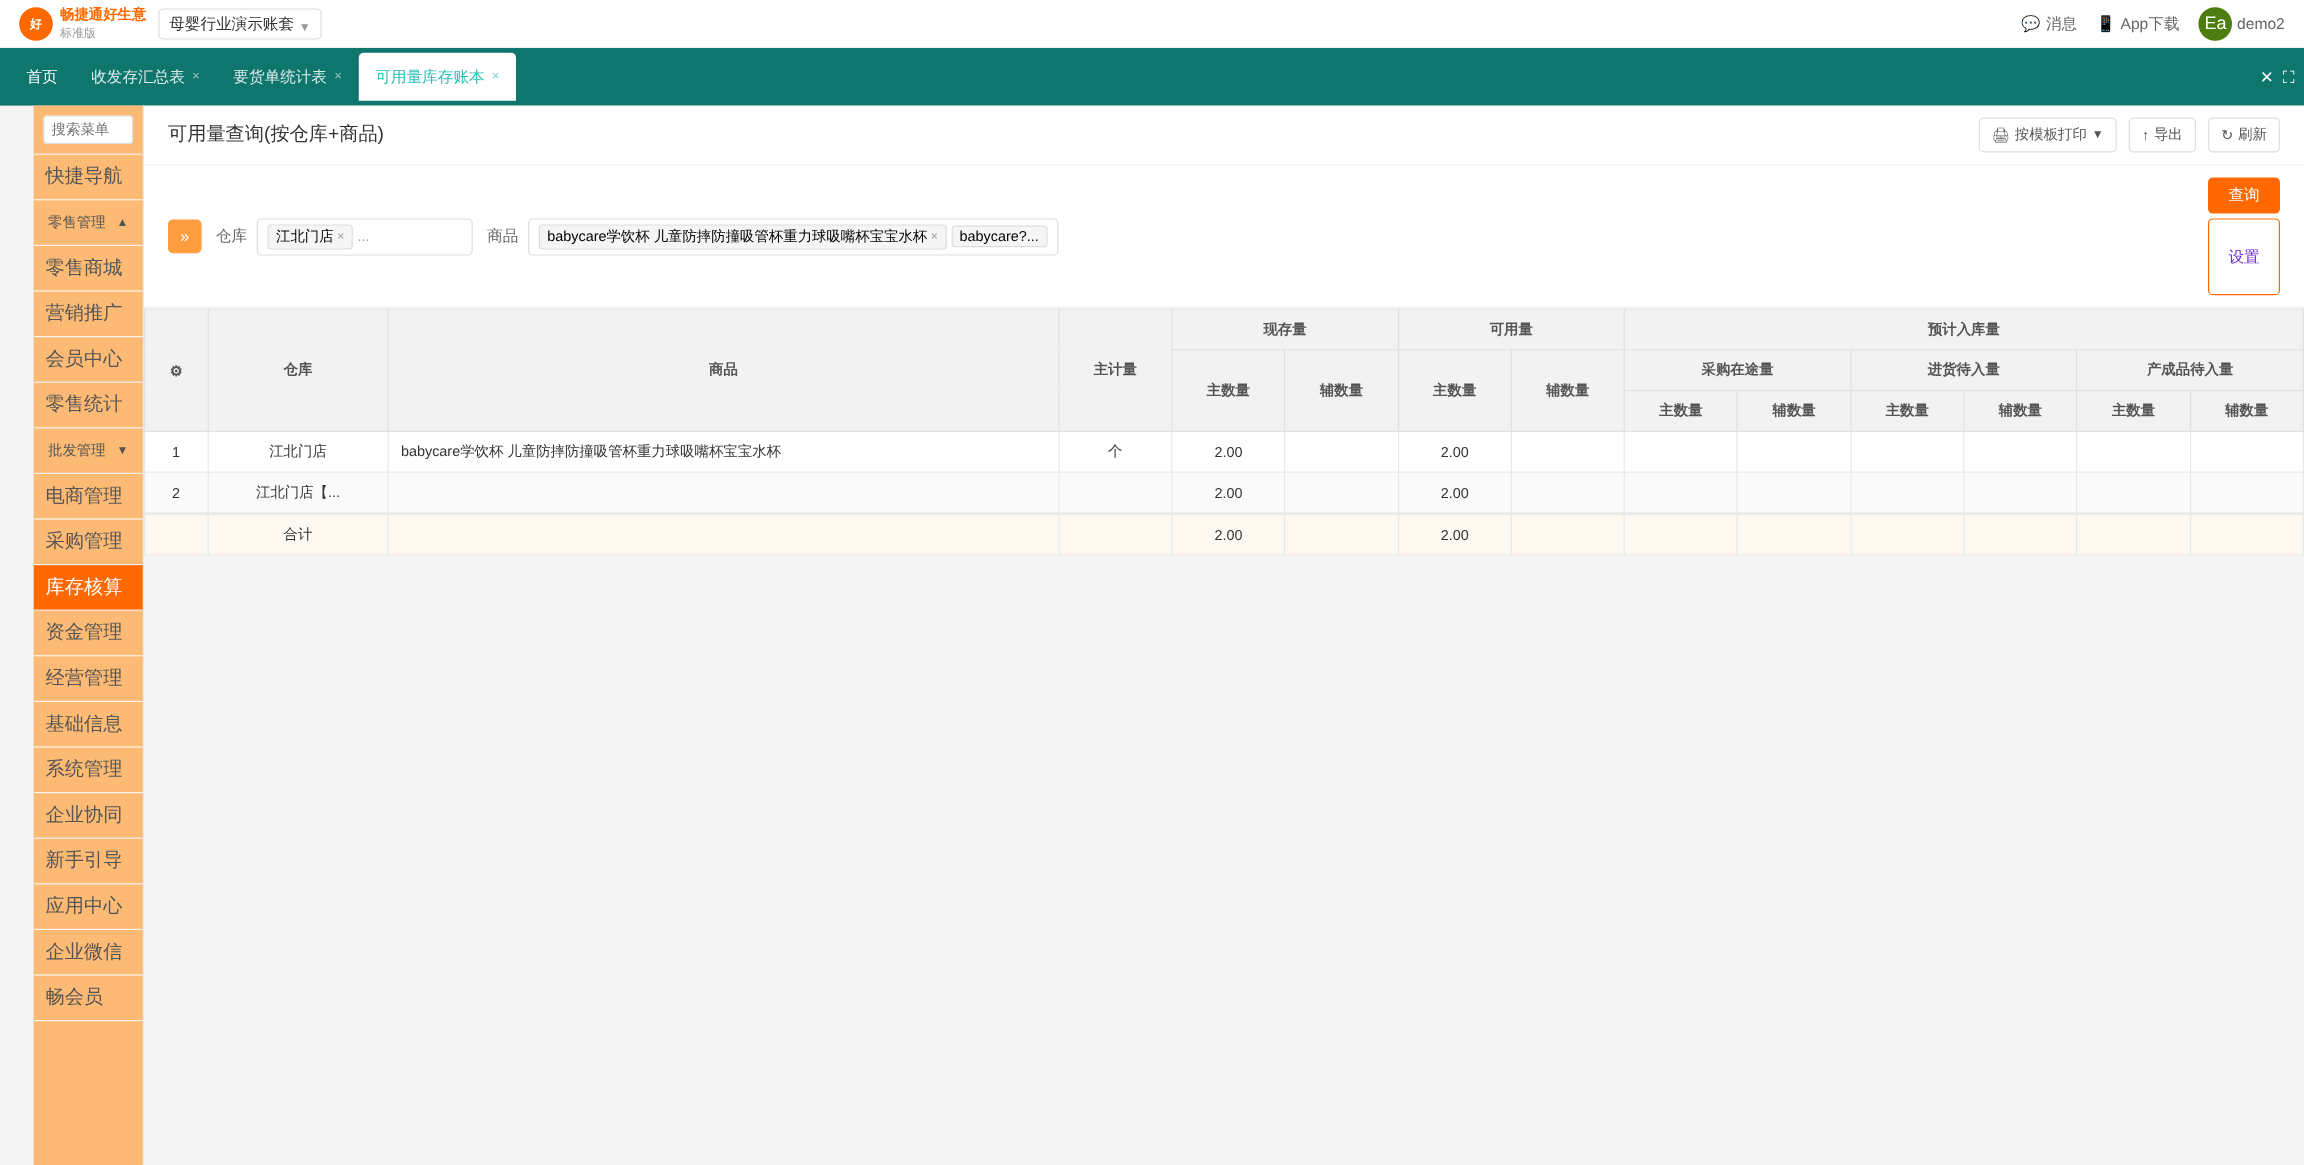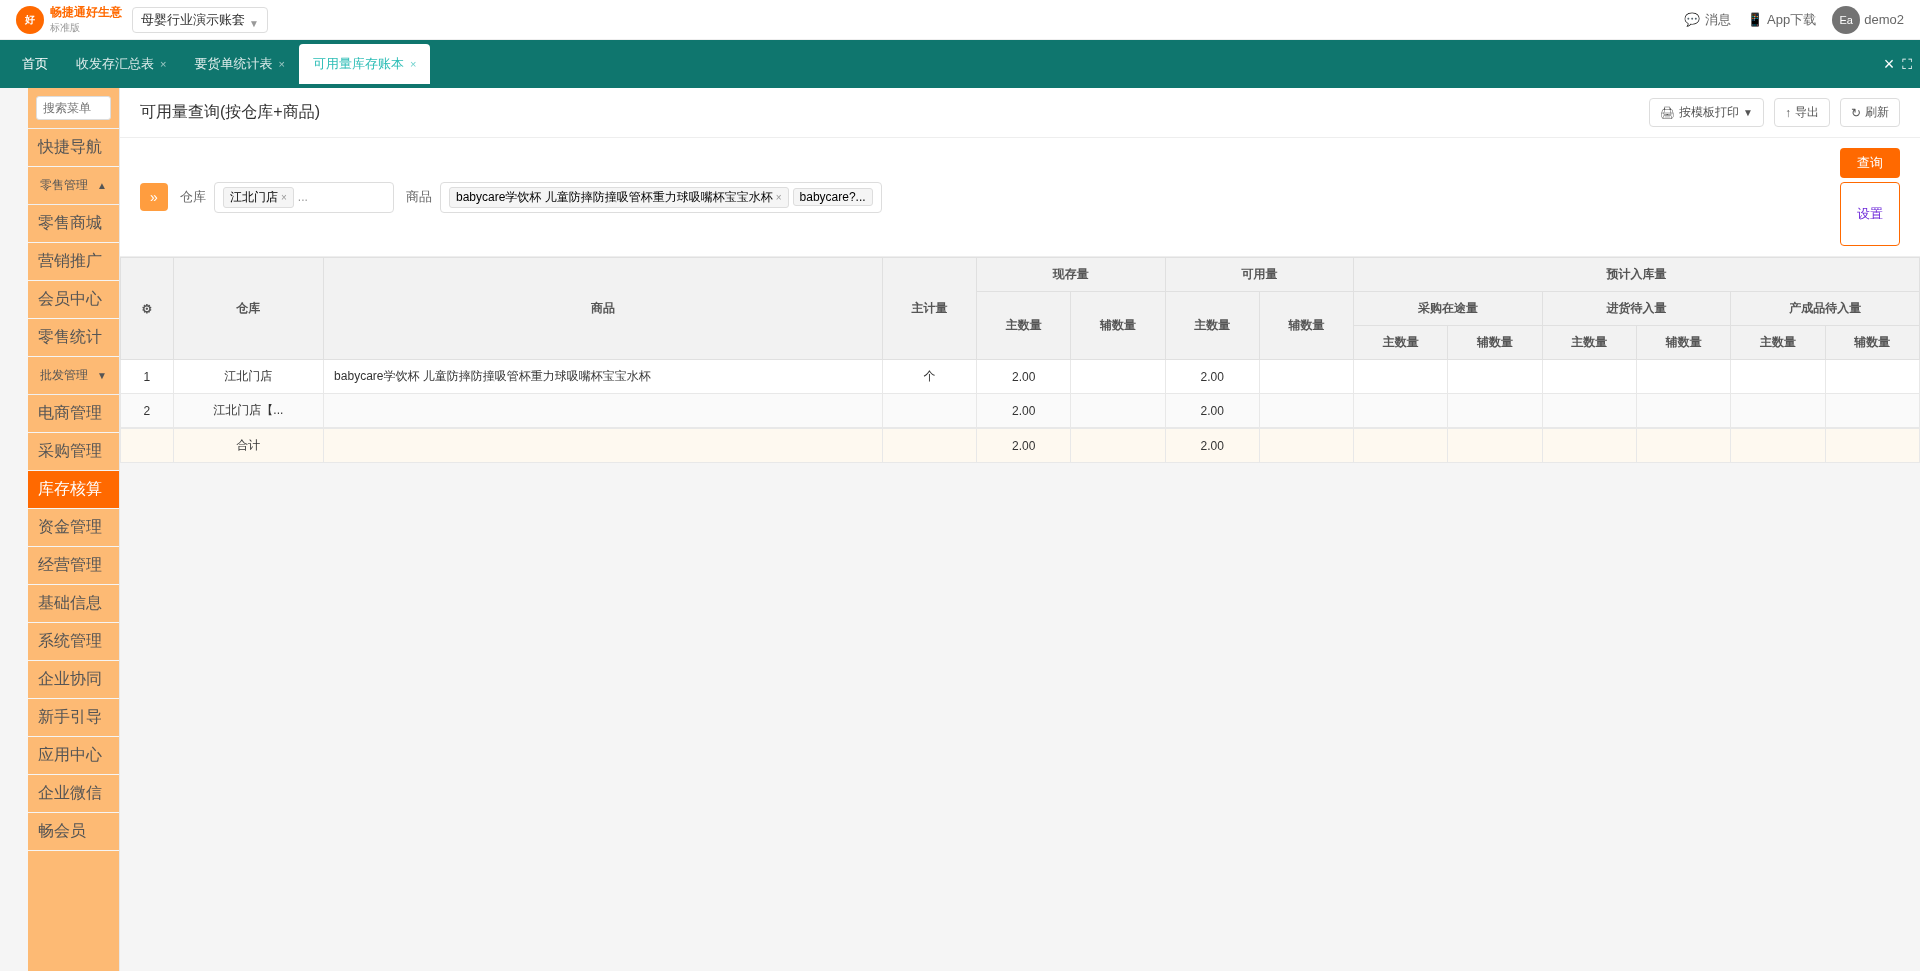--- a/index.html
+++ b/index.html
@@ -58,26 +58,26 @@
     .top-right-item {
       display: flex;
       align-items: center;
       gap: 4px;
       cursor: pointer;
     }
     .avatar {
       width: 28px;
       height: 28px;
       border-radius: 50%;
-      background: #737373;
+      background: #4d7c0f;
       color: #fff;
       display: flex;
       align-items: center;
       justify-content: center;
-      font-size: 11px;
+      font-size: 15px;
     }
 
     
     .nav-tabs {
       height: 48px;
       background: #0f766e;
       display: flex;
       align-items: center;
       padding: 0 8px;
     }

